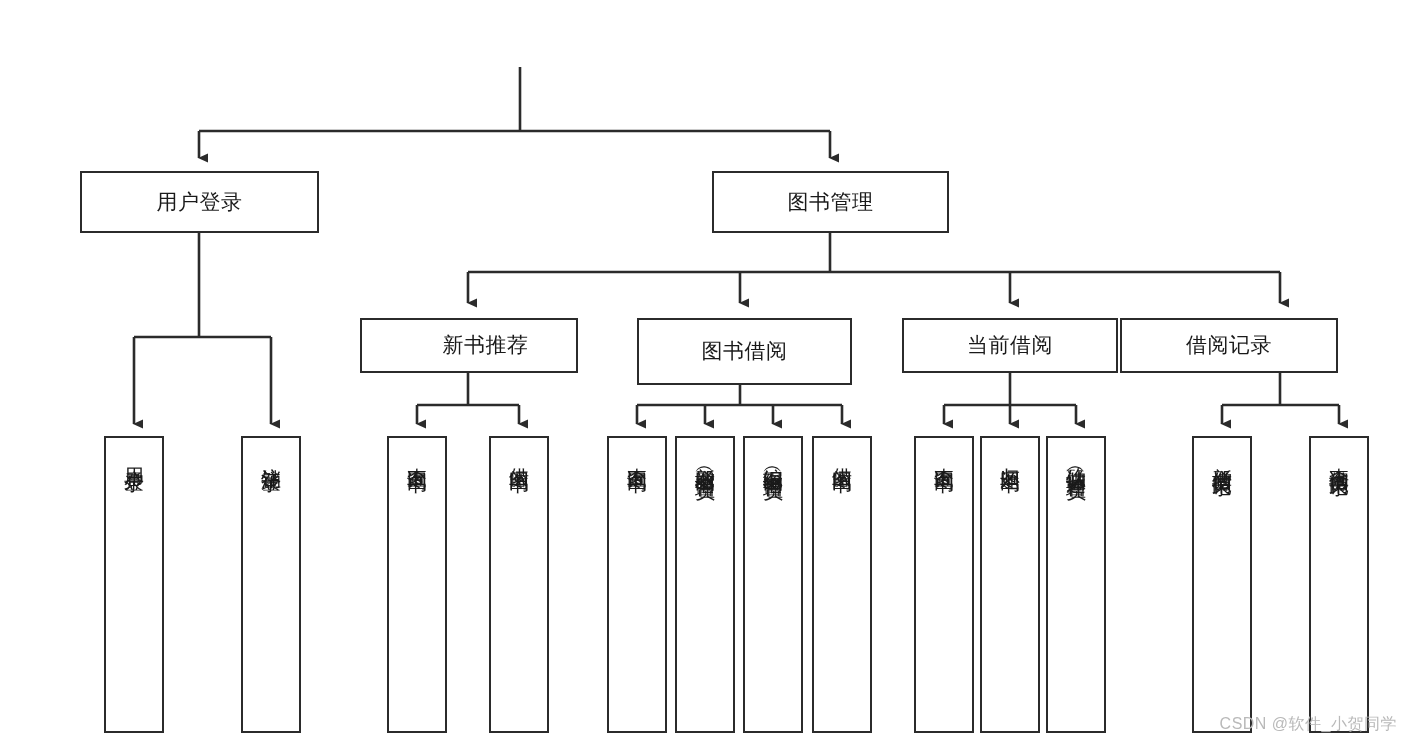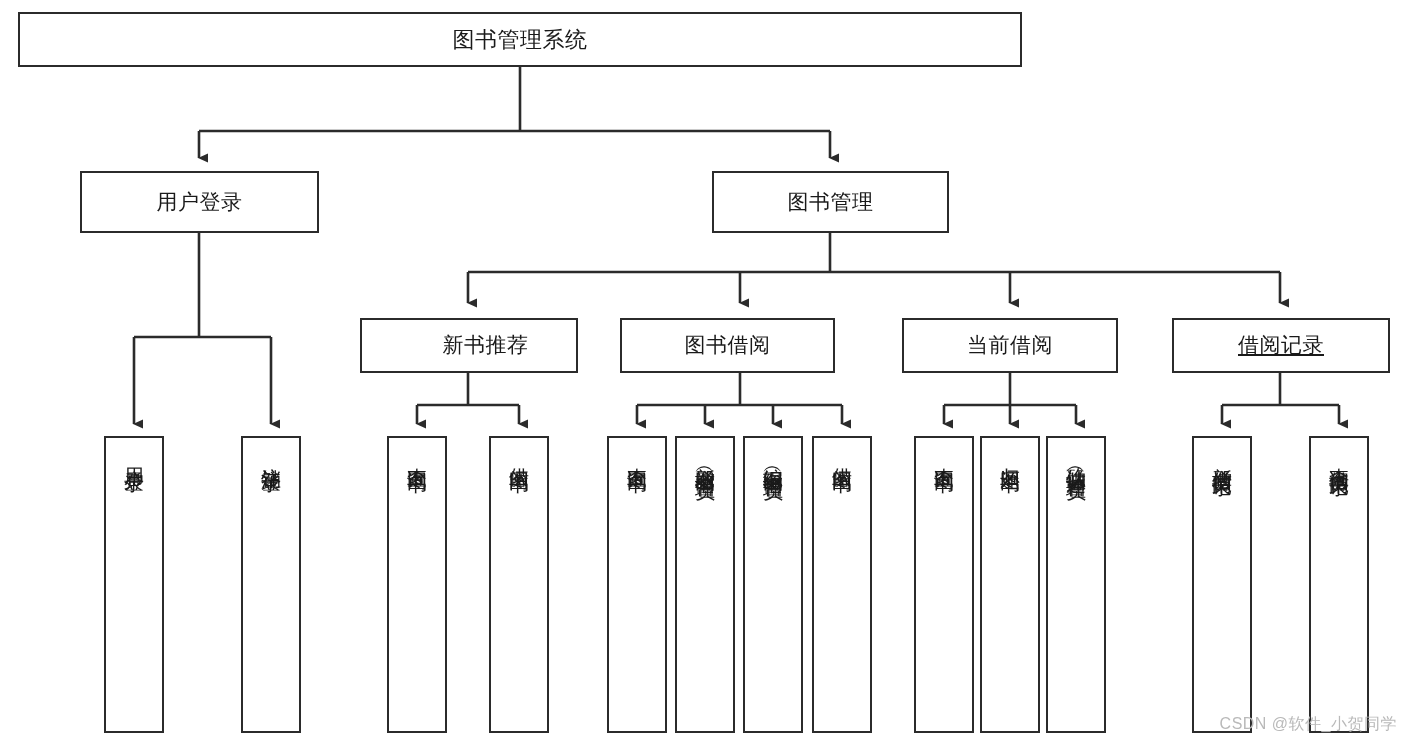--- a/index.html
+++ b/index.html
@@ -119,41 +119,38 @@
       <path d="M1010,405 L1010,424" marker-end="url(#arrow)"></path>
       <path d="M1076,405 L1076,424" marker-end="url(#arrow)"></path>
 
       <path d="M1280,373 L1280,405"></path>
       <path d="M1222,405 L1339,405"></path>
       <path d="M1222,405 L1222,424" marker-end="url(#arrow)"></path>
       <path d="M1339,405 L1339,424" marker-end="url(#arrow)"></path>
     </g>
   </svg>
 
-  <div class="node horizontal root" style="left:18px; top:12px; width:1004px; height:55px;">
-    <span class="node-label">图书管理系统</span>
-  </div>
 
   <div class="node horizontal" style="left:80px; top:171px; width:239px; height:62px;">
     <span class="node-label">用户登录</span>
   </div>
   <div class="node horizontal" style="left:712px; top:171px; width:237px; height:62px;">
     <span class="node-label">图书管理</span>
   </div>
 
   <div class="node horizontal" style="left:360px; top:318px; width:218px; height:55px;padding-left:33px;">
     <span class="node-label">新书推荐</span>
   </div>
-  <div class="node horizontal" style="left:620px; top:318px; width:215px; height:55px;justify-content:center;">
+  <div class="node horizontal" style="left:637px; top:318px; width:215px; height:67px;justify-content:center;">
     <span class="node-label">图书借阅</span>
   </div>
   <div class="node horizontal" style="left:902px; top:318px; width:216px; height:55px;">
     <span class="node-label">当前借阅</span>
   </div>
-  <div class="node horizontal" style="left:1172px; top:318px; width:218px; height:55px;text-decoration:underline;">
+  <div class="node horizontal" style="left:1120px; top:318px; width:218px; height:55px;">
     <span class="node-label">借阅记录</span>
   </div>
 
   <div class="node vertical" style="left:104px; top:436px; width:60px; height:297px;">
     <span class="node-label">用户登录</span>
   </div>
   <div class="node vertical" style="left:241px; top:436px; width:60px; height:297px;">
     <span class="node-label">注销登录</span>
   </div>
 

